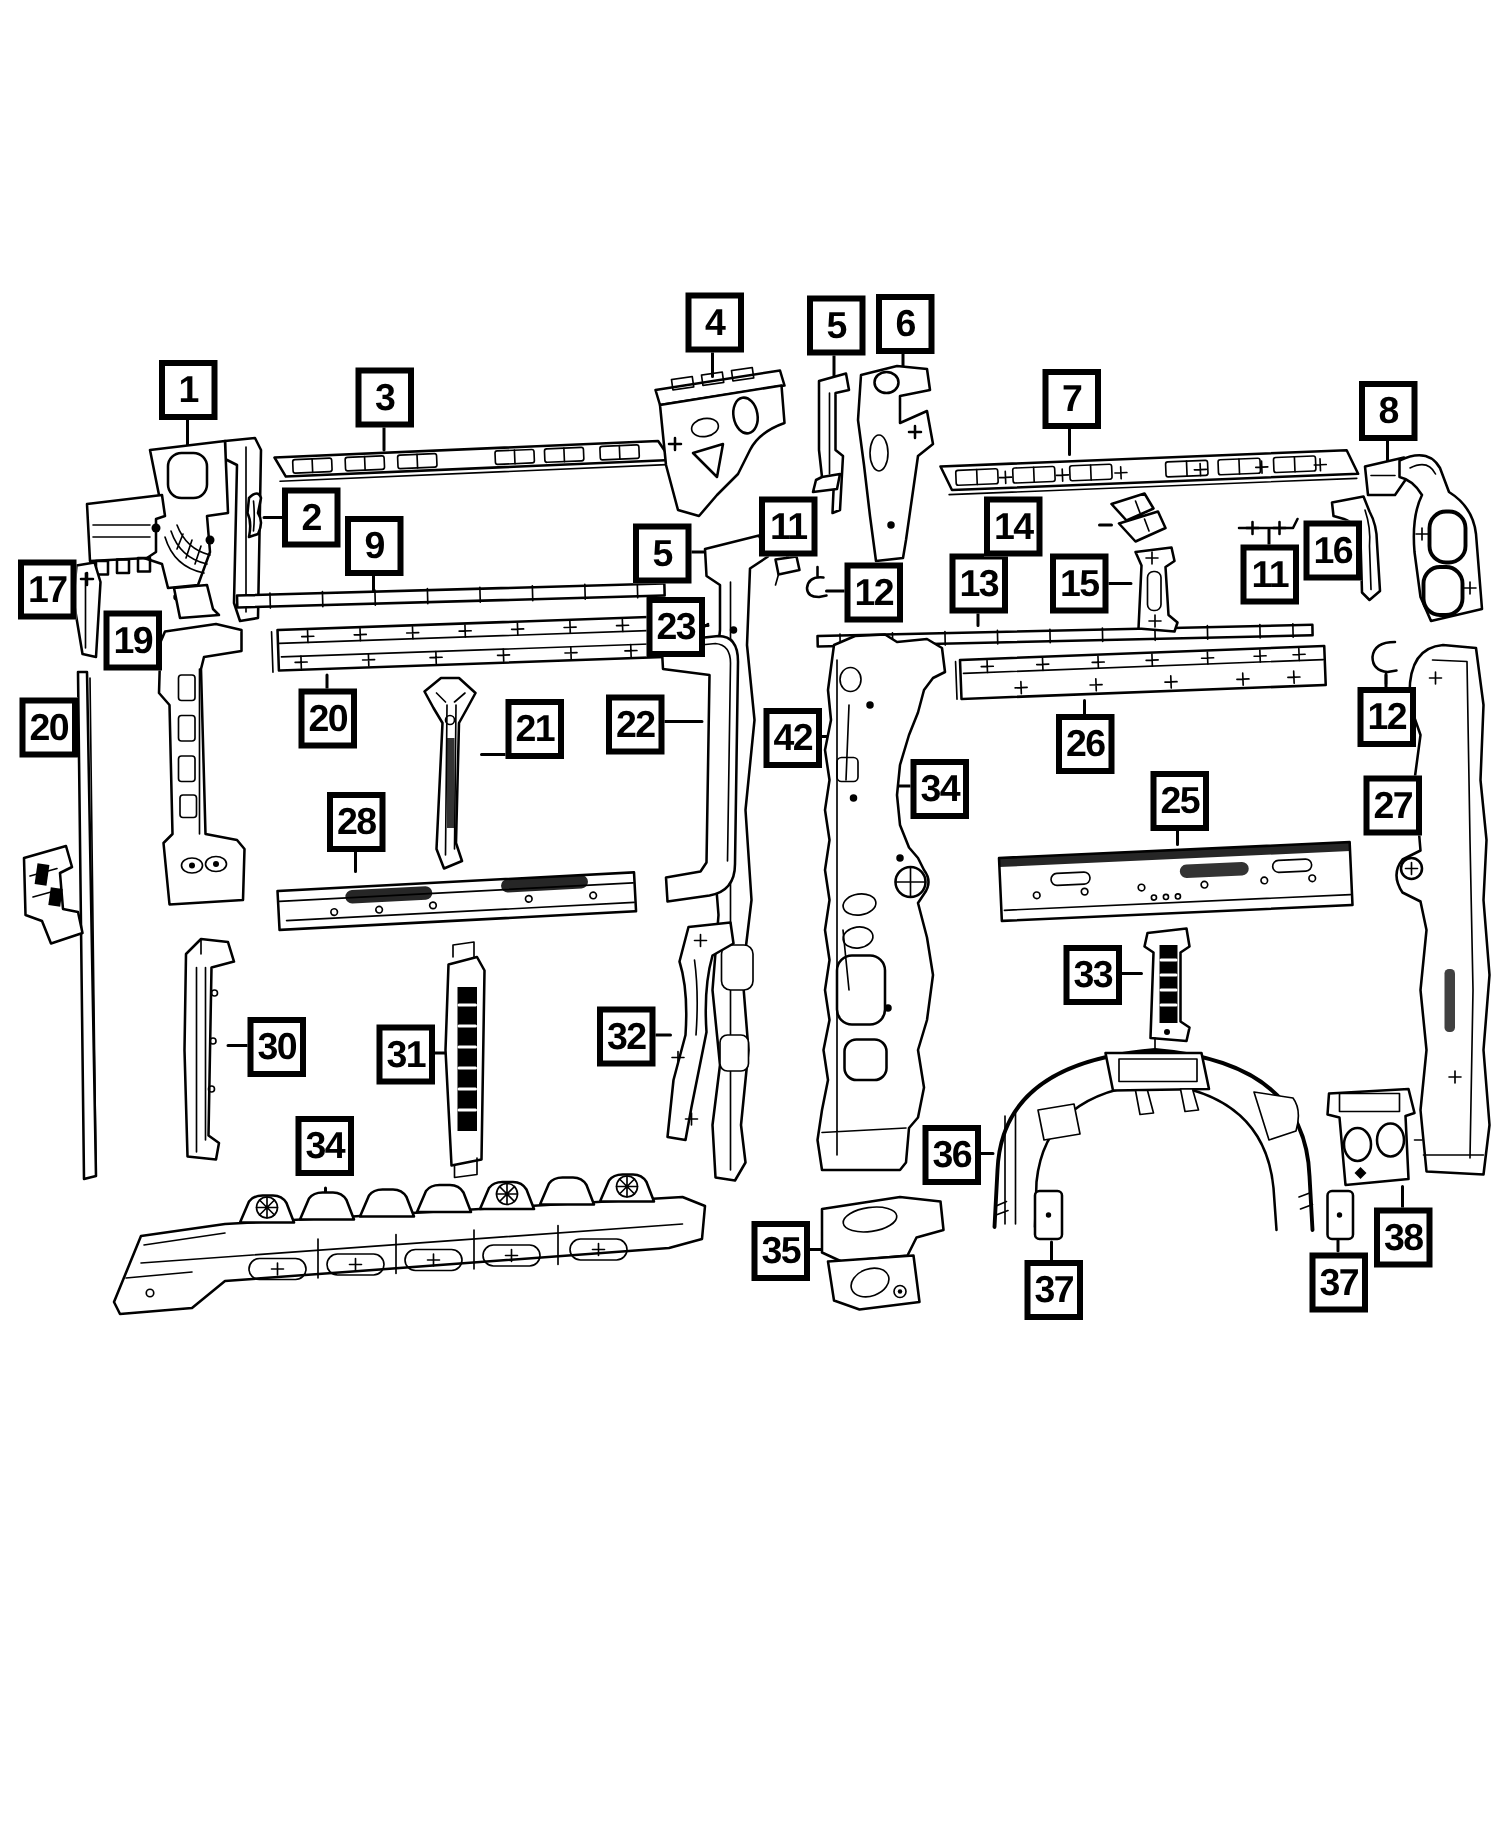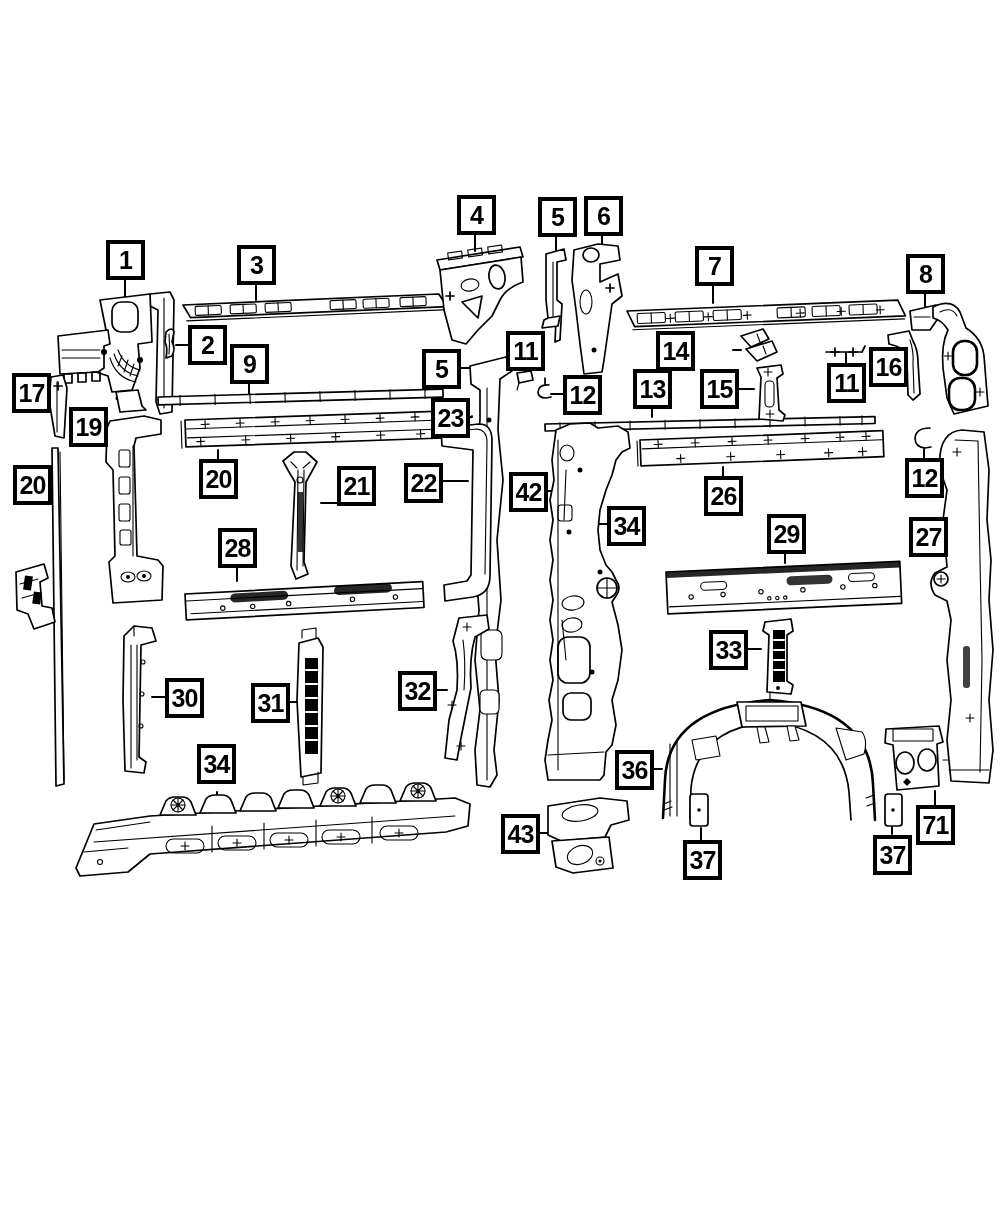--- a/index.html
+++ b/index.html
@@ -504,26 +504,26 @@
   <div class="co" style="left:13px;top:465px">20</div>
   <div class="co" style="left:431px;top:398px">23</div>
   <div class="co" style="left:199px;top:459px">20</div>
   <div class="co" style="left:337px;top:466px">21</div>
   <div class="co" style="left:404px;top:463px">22</div>
   <div class="co" style="left:509px;top:472px">42</div>
   <div class="co" style="left:607px;top:506px">34</div>
   <div class="co" style="left:704px;top:476px">26</div>
   <div class="co" style="left:905px;top:458px">12</div>
   <div class="co" style="left:909px;top:517px">27</div>
-  <div class="co" style="left:767px;top:514px">29</div>
+  <div class="co" style="left:767px;top:514px">25</div>
   <div class="co" style="left:218px;top:528px">28</div>
   <div class="co" style="left:709px;top:630px">33</div>
   <div class="co" style="left:165px;top:678px">30</div>
   <div class="co" style="left:251px;top:683px">31</div>
   <div class="co" style="left:398px;top:671px">32</div>
   <div class="co" style="left:197px;top:744px">34</div>
   <div class="co" style="left:615px;top:750px">36</div>
-  <div class="co" style="left:501px;top:814px">43</div>
+  <div class="co" style="left:501px;top:814px">35</div>
   <div class="co" style="left:683px;top:840px">37</div>
   <div class="co" style="left:873px;top:835px">37</div>
-  <div class="co" style="left:916px;top:805px">71</div>
+  <div class="co" style="left:916px;top:805px">38</div>
 
 </div>
 
 </body></html>

